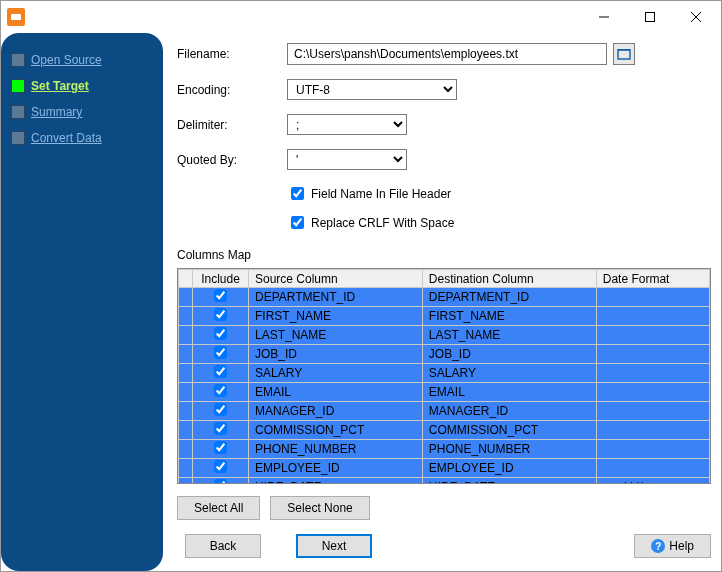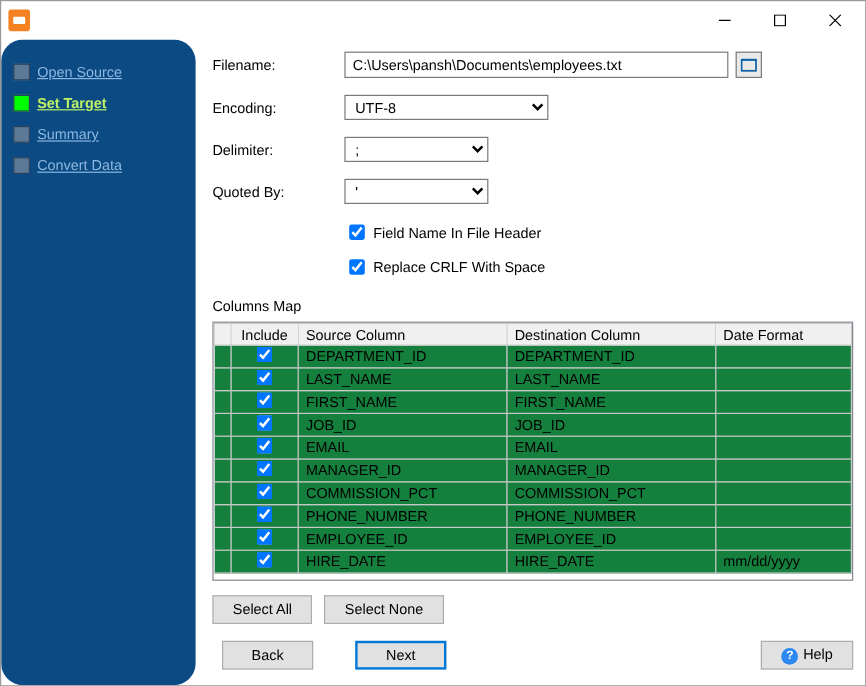--- a/index.html
+++ b/index.html
@@ -23,21 +23,21 @@
 .field-row .controls-area { flex: 1; display: flex; align-items: center; gap: 6px; }
 .text-input { width: 320px; height: 22px; border: 1px solid #7a7a7a; padding: 2px 6px; font-family: inherit; font-size: 12px; }
 .select { height: 21px; border: 1px solid #7a7a7a; font-family: inherit; font-size: 12px; padding: 1px 4px; background: #fff; }
 .select.wide { width: 170px; }
 .select.med { width: 120px; }
 .icon-btn { width: 22px; height: 22px; border: 1px solid #7a7a7a; background: #e9e9e9; display: flex; align-items: center; justify-content: center; cursor: pointer; }
 .check-row { display: flex; align-items: center; margin-left: 110px; margin-bottom: 10px; gap: 4px; }
 .section-label { margin: 6px 0 6px 0; }
 .table-wrap { border: 1px solid #828790; height: 216px; overflow: auto; }
 table.grid { border-collapse: collapse; width: 100%; }
-table.grid th, table.grid td { border: 1px solid #c9c9c9; padding: 1px 6px; font-size: 12px; text-align: left; height: 18px; background: #15803d; }
+table.grid th, table.grid td { border: 1px solid #c9c9c9; padding: 1px 6px; font-size: 12px; text-align: left; height: 18px; background: #3b82f6; }
 table.grid th { background: #f0f0f0; font-weight: 400; position: sticky; top: 0; }
 table.grid .col-handle { width: 14px; }
 table.grid .col-inc { width: 56px; text-align: center; }
 table.grid td.inc-cell { text-align: center; }
 table.grid td.inc-cell input { margin: 0; }
 .btn-row { margin-top: 12px; display: flex; gap: 10px; }
 .btn { border: 1px solid #adadad; background: #e1e1e1; font-family: inherit; font-size: 12px; height: 24px; padding: 0 16px; cursor: pointer; }
 .btn.default { border: 2px solid #0078d7; }
 .footer { display: flex; justify-content: space-between; margin-top: 14px; align-items: center; }
 .footer .nav { display:flex; gap: 35px; margin-left: 8px;}
@@ -158,36 +158,43 @@
               <tr>
                 <td class="col-handle"></td>
                 <td class="inc-cell"><input type="checkbox" checked="" style=""></td>
                 <td>DEPARTMENT_ID</td>
                 <td>DEPARTMENT_ID</td>
                 <td></td>
               </tr>
               <tr>
                 <td class="col-handle"></td>
                 <td class="inc-cell"><input type="checkbox" checked="" style=""></td>
+                <td>FIRST_NAME</td>
+                <td>FIRST_NAME</td>
+                <td></td>
+              </tr>
+              <tr>
+                <td class="col-handle"></td>
+                <td class="inc-cell"><input type="checkbox" checked="" style=""></td>
                 <td>LAST_NAME</td>
                 <td>LAST_NAME</td>
                 <td></td>
               </tr>
               <tr>
                 <td class="col-handle"></td>
                 <td class="inc-cell"><input type="checkbox" checked="" style=""></td>
-                <td>FIRST_NAME</td>
-                <td>FIRST_NAME</td>
-                <td></td>
-              </tr>
-              <tr>
-                <td class="col-handle"></td>
-                <td class="inc-cell"><input type="checkbox" checked="" style=""></td>
                 <td>JOB_ID</td>
                 <td>JOB_ID</td>
+                <td></td>
+              </tr>
+              <tr>
+                <td class="col-handle"></td>
+                <td class="inc-cell"><input type="checkbox" checked="" style=""></td>
+                <td>SALARY</td>
+                <td>SALARY</td>
                 <td></td>
               </tr>
               <tr>
                 <td class="col-handle"></td>
                 <td class="inc-cell"><input type="checkbox" checked="" style=""></td>
                 <td>EMAIL</td>
                 <td>EMAIL</td>
                 <td></td>
               </tr>
               <tr>

